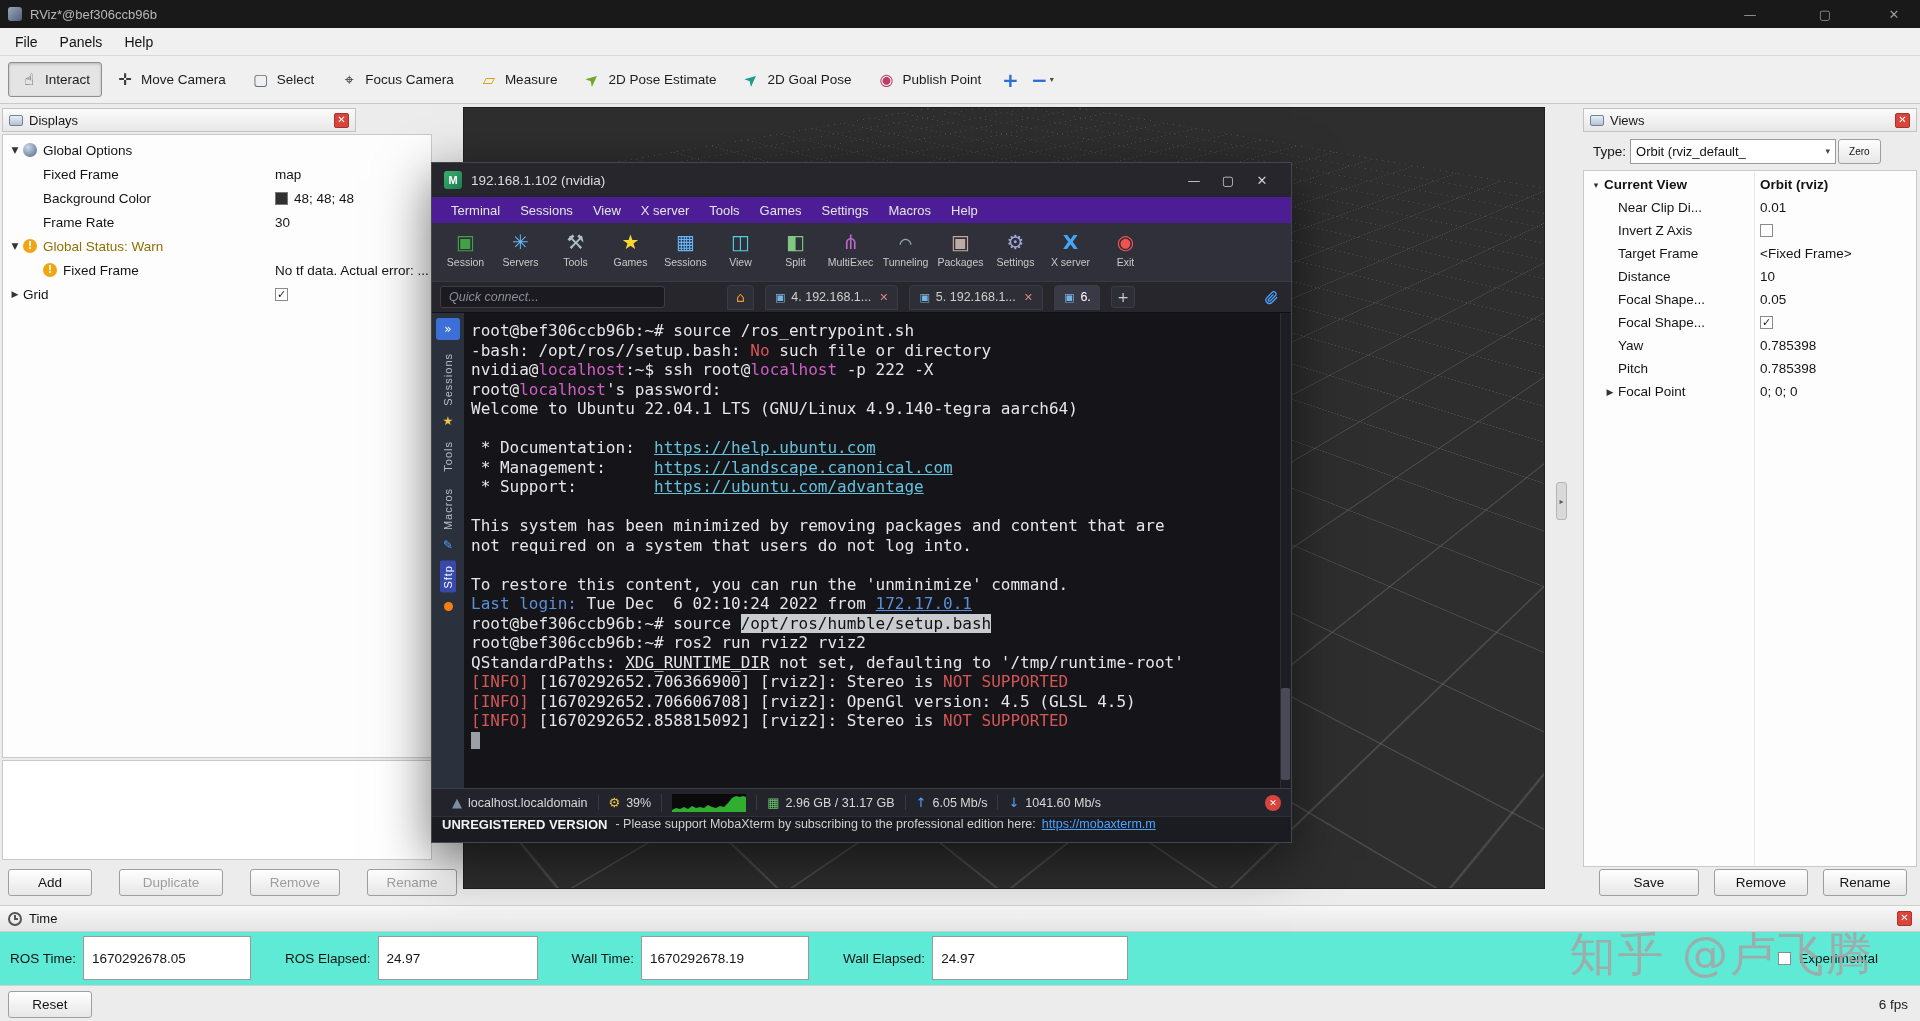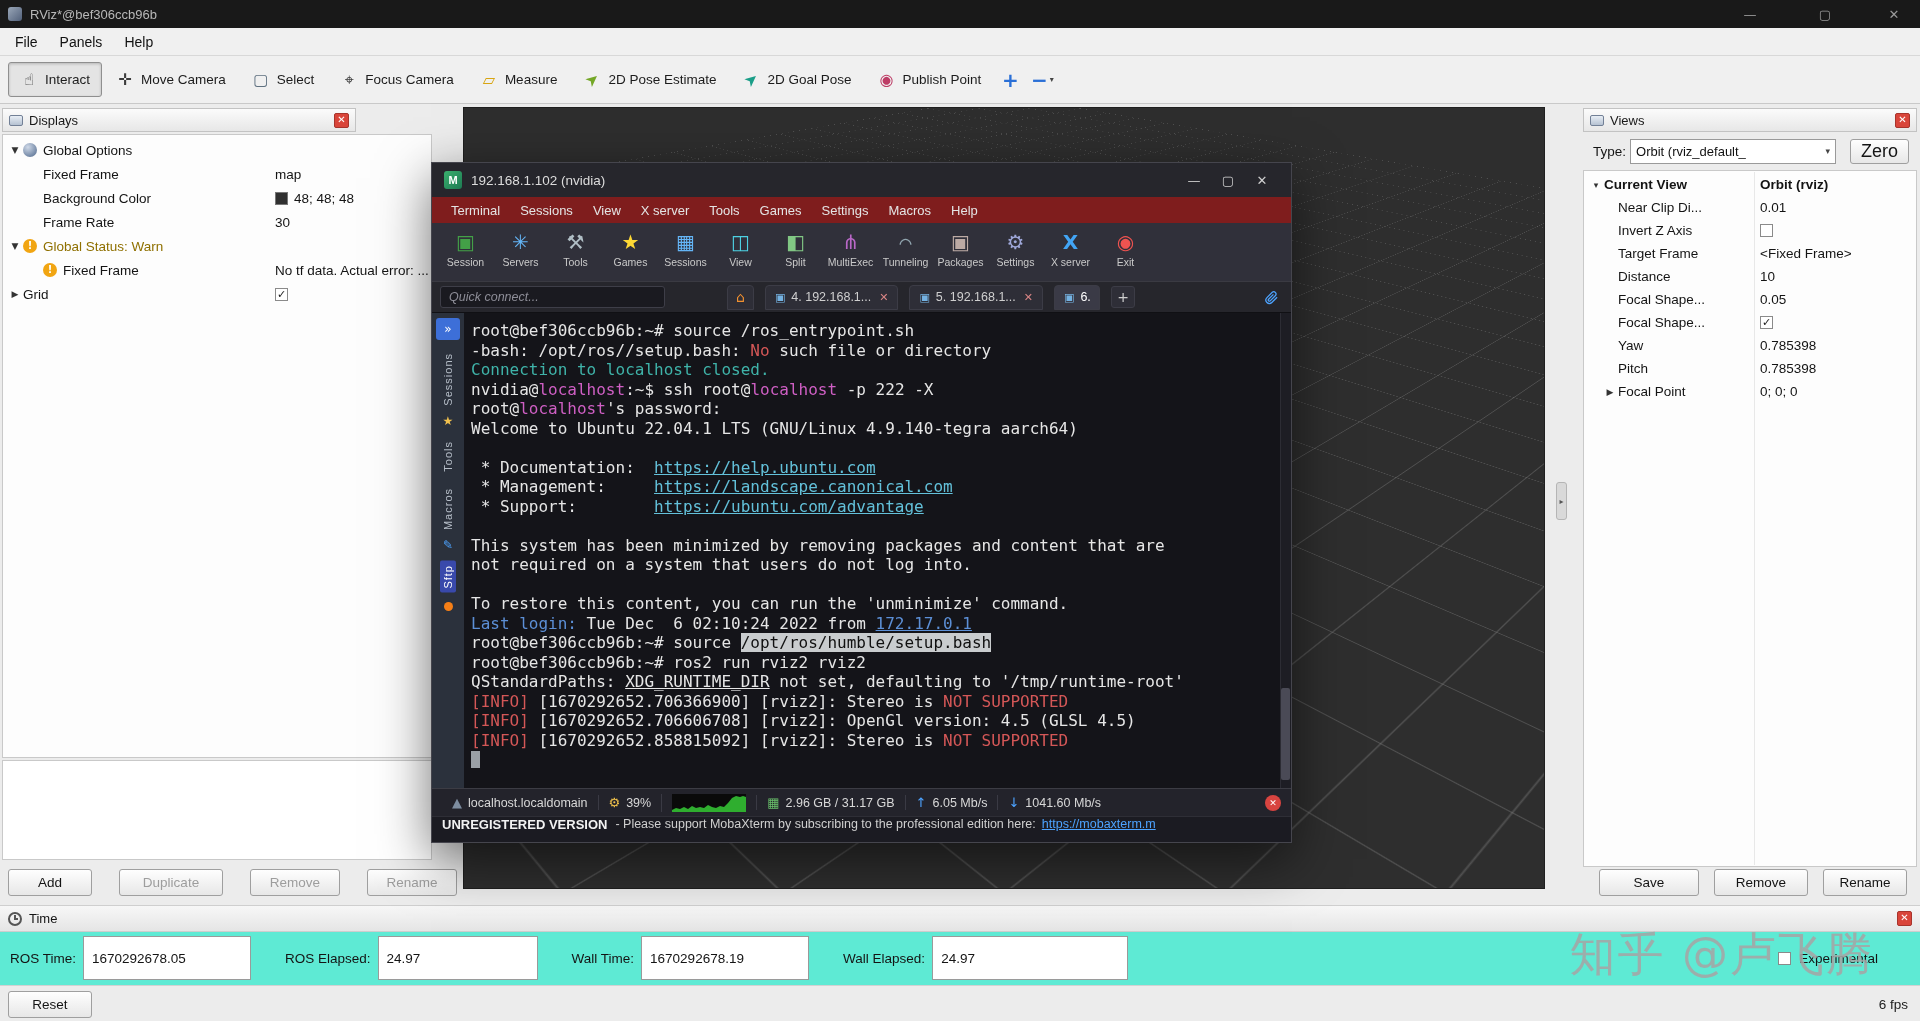--- a/index.html
+++ b/index.html
@@ -46,21 +46,21 @@
   .swatch{width:13px;height:13px;border:1px solid #777;flex:none}
   .desc-box{position:absolute;left:0;top:652px;width:430px;height:100px;background:#fff;border:1px solid #c9c9c9}
   .panel-buttons{position:absolute;left:6px;top:761px;display:flex;gap:27px}
 
   
   .vpanel{position:absolute;left:1583px;top:108px;width:334px;height:792px}
   .type-row{position:absolute;left:0;top:27px;width:334px;height:32px;display:flex;align-items:center;font-size:13.5px}
   .type-lbl{margin-left:10px}
   .dropdown{margin-left:4px;width:206px;height:25px;background:#fff;border:1px solid #9a9a9a;display:flex;align-items:center;font-size:13px;padding:0 5px;color:#111;overflow:hidden;white-space:nowrap}
   .dd-caret{margin-left:auto;font-size:9px;color:#444}
-  .btn.mini{height:25px;margin-left:14px;padding:0 10px;font-size:18px}
+  .btn.mini{height:25px;margin-left:2px;padding:0 10px;font-size:10px}
   .views-tree{position:absolute;left:0;top:62px;width:334px;height:697px;background:#fdfdfd;border:1px solid #c9c9c9;padding-top:2px;overflow:hidden}
   .views-tree::after{content:"";position:absolute;left:170px;top:1px;bottom:1px;width:1px;background:#e8e8e8}
   .vrow{position:relative;height:23px;display:flex;align-items:center;font-size:13.5px;color:#141414;white-space:nowrap;z-index:1}
   .vrow .b{font-weight:bold}
   .vval{position:absolute;left:176px;top:0;height:23px;display:flex;align-items:center;font-size:13.5px;max-width:152px;overflow:hidden;white-space:nowrap}
   .vbtns{left:16px;gap:15px}
   .split-handle{position:absolute;left:1556px;top:482px;width:11px;height:38px;background:#d9d9d9;border:1px solid #b5b5b5;border-radius:3px;display:flex;align-items:center;justify-content:center;font-size:8px;color:#555}
 
   
   .time-panel{position:absolute;left:0;top:905px;width:1920px;height:80px;background:#5eead4;border-top:1px solid #cfcfcf}
@@ -77,21 +77,21 @@
   .bottom-row{position:absolute;left:0;top:985px;width:1920px;height:36px;background:#ececec;border-top:1px solid #d2d2d2}
   .reset{position:absolute;left:8px;top:5px;width:84px}
   .fps{position:absolute;right:12px;top:11px;font-size:13.5px;color:#222}
 
   
   .moba{position:absolute;left:431px;top:162px;width:861px;height:681px;background:#1d1d23;border:1px solid #45454d;box-shadow:0 16px 50px rgba(0,0,0,.55);display:flex;flex-direction:column;z-index:40}
   .m-title{height:34px;background:#26262c;display:flex;align-items:center;padding:0 12px;color:#dcdcdc;font-size:13.5px;gap:9px;flex:none}
   .m-appic{width:18px;height:18px;border-radius:3px;background:linear-gradient(135deg,#3ab06e,#1d7a52);color:#fff;font-size:11px;font-weight:bold;display:flex;align-items:center;justify-content:center;flex:none}
   .m-ctls{margin-left:auto;display:flex}
   .m-ctl{width:34px;height:34px;display:flex;align-items:center;justify-content:center;color:#cfcfcf;font-size:13px}
-  .m-menu{height:26px;background:#7f1d1d;display:flex;align-items:center;padding:0 10px;gap:2px;flex:none}
+  .m-menu{height:26px;background:#4c1d95;display:flex;align-items:center;padding:0 10px;gap:2px;flex:none}
   .m-menu-item{padding:2px 9px;font-size:13px;color:#e4e4e4}
   .m-toolbar{height:58px;background:#30303a;display:flex;align-items:flex-start;padding:4px 6px 0;flex:none}
   .m-tool{width:55px;display:flex;flex-direction:column;align-items:center;gap:2px;padding-top:3px}
   .m-tool-ic{font-size:20px;line-height:24px;height:24px}
   .m-tool-lb{font-size:10.5px;color:#c9c9c9;white-space:nowrap}
   .m-tabrow{height:32px;background:#26262c;display:flex;align-items:center;padding:0 8px;border-top:1px solid #3a3a42;border-bottom:1px solid #101014;flex:none}
   .qc-input{width:225px;height:22px;background:#1a1a20;border:1px solid #3e3e48;border-radius:3px;color:#cfcfcf;font-size:12.5px;font-style:italic;padding:0 8px;outline:none;font-family:"Liberation Sans",sans-serif}
   .qc-input::placeholder{color:#8d8d97;font-style:italic}
   .m-tabs{display:flex;align-items:center;margin-left:62px}
   .m-tab{height:25px;display:flex;align-items:center;gap:6px;padding:0 9px;background:#2e2e37;border:1px solid #3c3c46;border-radius:4px 4px 0 0;color:#cfcfcf;font-size:12.5px;margin-right:11px;white-space:nowrap}
@@ -475,21 +475,20 @@
         <div class="vtext">Tools</div>
         <div class="vtext">Macros</div>
         <span class="sb-pencil ic">✎</span>
         <div class="vtext active">Sftp</div>
         <span class="sb-dot"></span>
       </div>
     <div class="m-termwrap">
       <div class="m-term" id="terminal">
           <div class="term-line"><span class="c-fg">root@bef306ccb96b:~# source /ros_entrypoint.sh</span></div>
           <div class="term-line"><span class="c-fg">-bash: /opt/ros//setup.bash: </span><span class="c-red">No</span><span class="c-fg"> such file or directory</span></div>
-          <div class="term-line"><span class="c-teal">Connection to localhost closed.</span></div>
           <div class="term-line"><span class="c-fg">nvidia@</span><span class="c-mag">localhost</span><span class="c-fg">:~$ ssh root@</span><span class="c-mag">localhost</span><span class="c-fg"> -p 222 -X</span></div>
           <div class="term-line"><span class="c-fg">root@</span><span class="c-mag">localhost</span><span class="c-fg">'s password:</span></div>
           <div class="term-line"><span class="c-fg">Welcome to Ubuntu 22.04.1 LTS (GNU/Linux 4.9.140-tegra aarch64)</span></div>
           <div class="term-line"> </div>
           <div class="term-line"><span class="c-fg"> * Documentation:  </span><span class="c-link">https://help.ubuntu.com</span></div>
           <div class="term-line"><span class="c-fg"> * Management:     </span><span class="c-link">https://landscape.canonical.com</span></div>
           <div class="term-line"><span class="c-fg"> * Support:        </span><span class="c-link">https://ubuntu.com/advantage</span></div>
           <div class="term-line"> </div>
           <div class="term-line"><span class="c-fg">This system has been minimized by removing packages and content that are</span></div>
           <div class="term-line"><span class="c-fg">not required on a system that users do not log into.</span></div>

